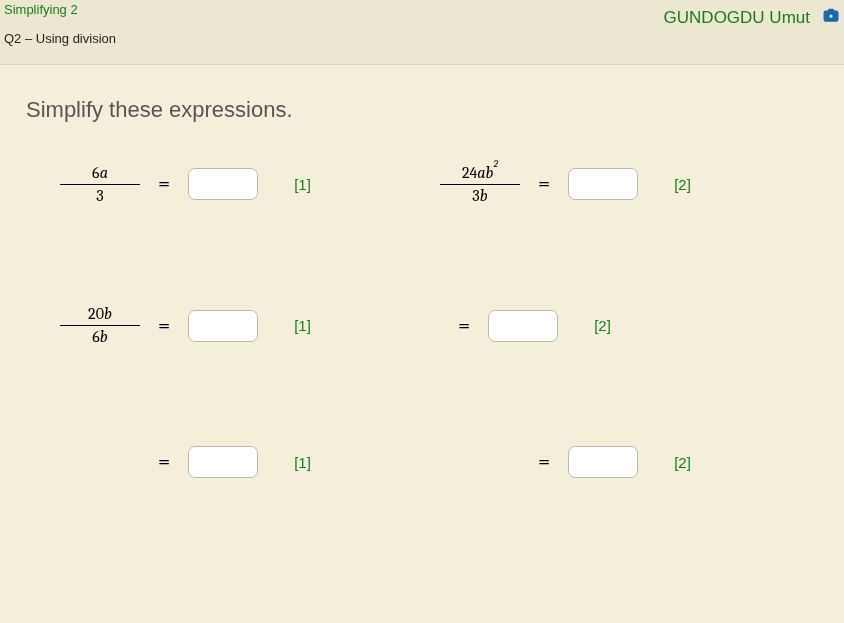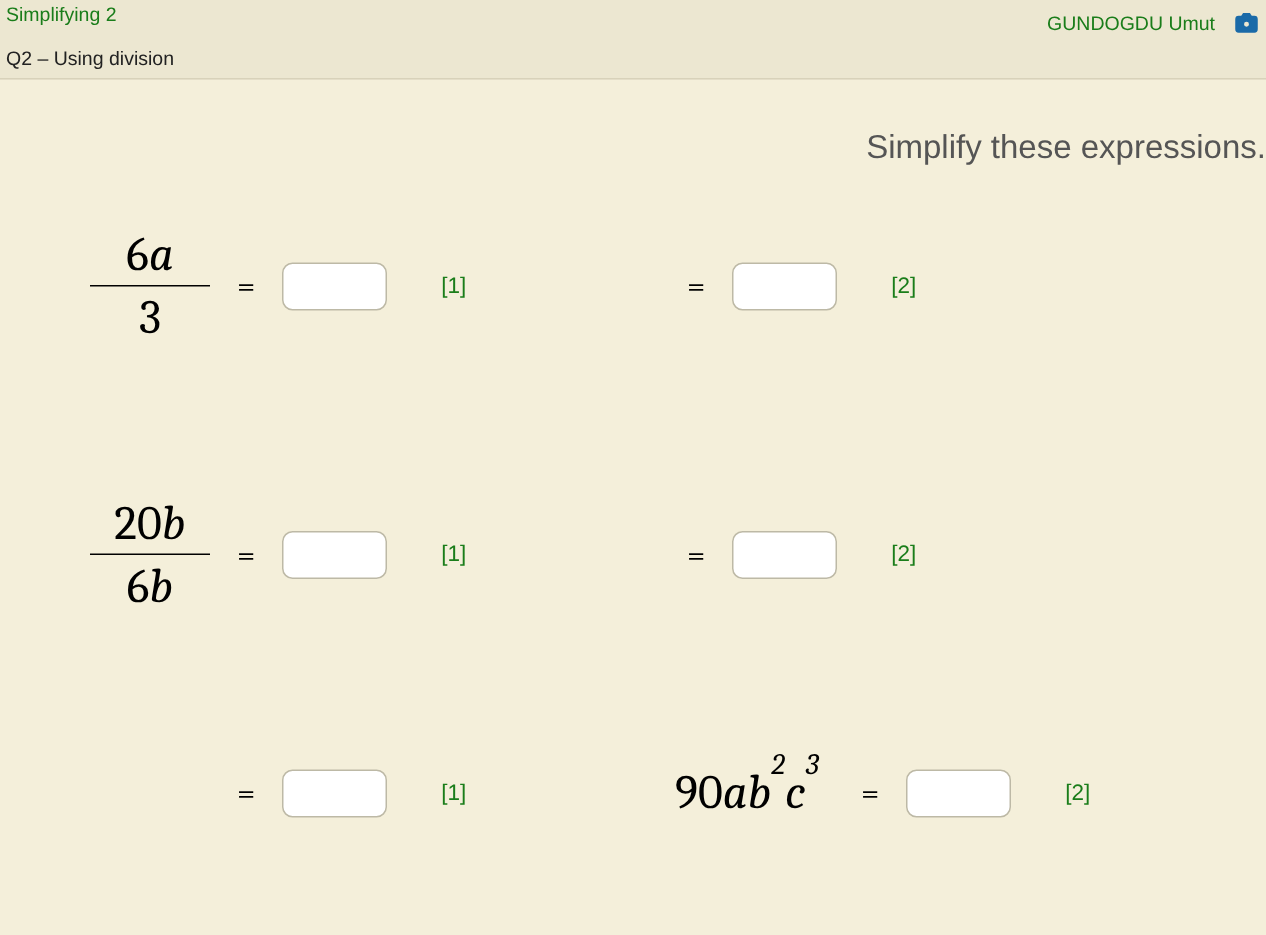--- a/index.html
+++ b/index.html
@@ -10,53 +10,52 @@
     font-family:Verdana, Geneva, sans-serif;
     color:#333;
     overflow:hidden;
     position:relative;
   }
 
   
   .hdr{
     background:#ece7d1;
     border-bottom:1px solid #d8d2ba;
-    padding:2px 6px 6px 4px;
+    padding:2px 6px 18px 4px;
     position:relative;
   }
   .hdr-title{
     color:#1a7d1a;
     font-size:13px;
   }
   .hdr-sub{
     color:#222;
     font-size:13px;
     margin-top:14px;
   }
   .hdr-user{
     position:absolute;
     right:34px;
     top:8px;
     color:#1a7d1a;
-    font-size:13px;
+    font-size:17px;
   }
   .hdr-icon{
     position:absolute;
     right:4px;
     top:6px;
     width:18px;height:18px;
   }
   .hdr-icon svg{width:18px;height:18px;}
 
   
   .prompt{
     font-size:22px;
     color:#555;
     margin:32px 0 0 26px;
-    text-align:right;
   }
 
   
   .grid{
     margin-top:40px;
     margin-left:60px;
   }
   .row{
     display:flex;
     margin-bottom:100px;
@@ -64,21 +63,21 @@
   .cell{
     display:flex;
     align-items:center;
     width:380px;
   }
 
   .frac{
     display:inline-block;
     text-align:center;
     font-family:"Cambria","Georgia",serif;
-    font-size:32px;
+    font-size:16px;
     font-style:italic;
     color:#000;
     min-width:80px;
   }
   .frac .num{
     display:block;
     padding:0 10px 2px 10px;
   }
   .frac .den{
     display:block;
@@ -135,20 +134,24 @@
     <div class="cell">
       <span class="frac">
         <span class="num"><span class="upright">6</span>a</span>
         <span class="den"><span class="upright">3</span></span>
       </span>
       <span class="eq">=</span>
       <input class="ans" style="">
       <span class="pts">[1]</span>
     </div>
     <div class="cell">
+      <span class="frac">
+        <span class="num"><span class="upright">24</span>ab<sup>2</sup></span>
+        <span class="den"><span class="upright">3</span>b</span>
+      </span>
       <span class="eq">=</span>
       <input class="ans" style="">
       <span class="pts">[2]</span>
     </div>
   </div>
 
   <div class="row">
     <div class="cell">
       <span class="frac">
         <span class="num"><span class="upright">20</span>b</span>
@@ -168,21 +171,20 @@
   <div class="row">
     <div class="cell">
       <span class="frac">
       </span>
       <span class="eq">=</span>
       <input class="ans" style="">
       <span class="pts">[1]</span>
     </div>
     <div class="cell">
       <span class="frac">
-        <span class="num"><span class="upright">90</span>ab<sup>2</sup>c<sup>3</sup></span>
       </span>
       <span class="eq">=</span>
       <input class="ans" style="">
       <span class="pts">[2]</span>
     </div>
   </div>
 
 </div>
 
 </body></html>

